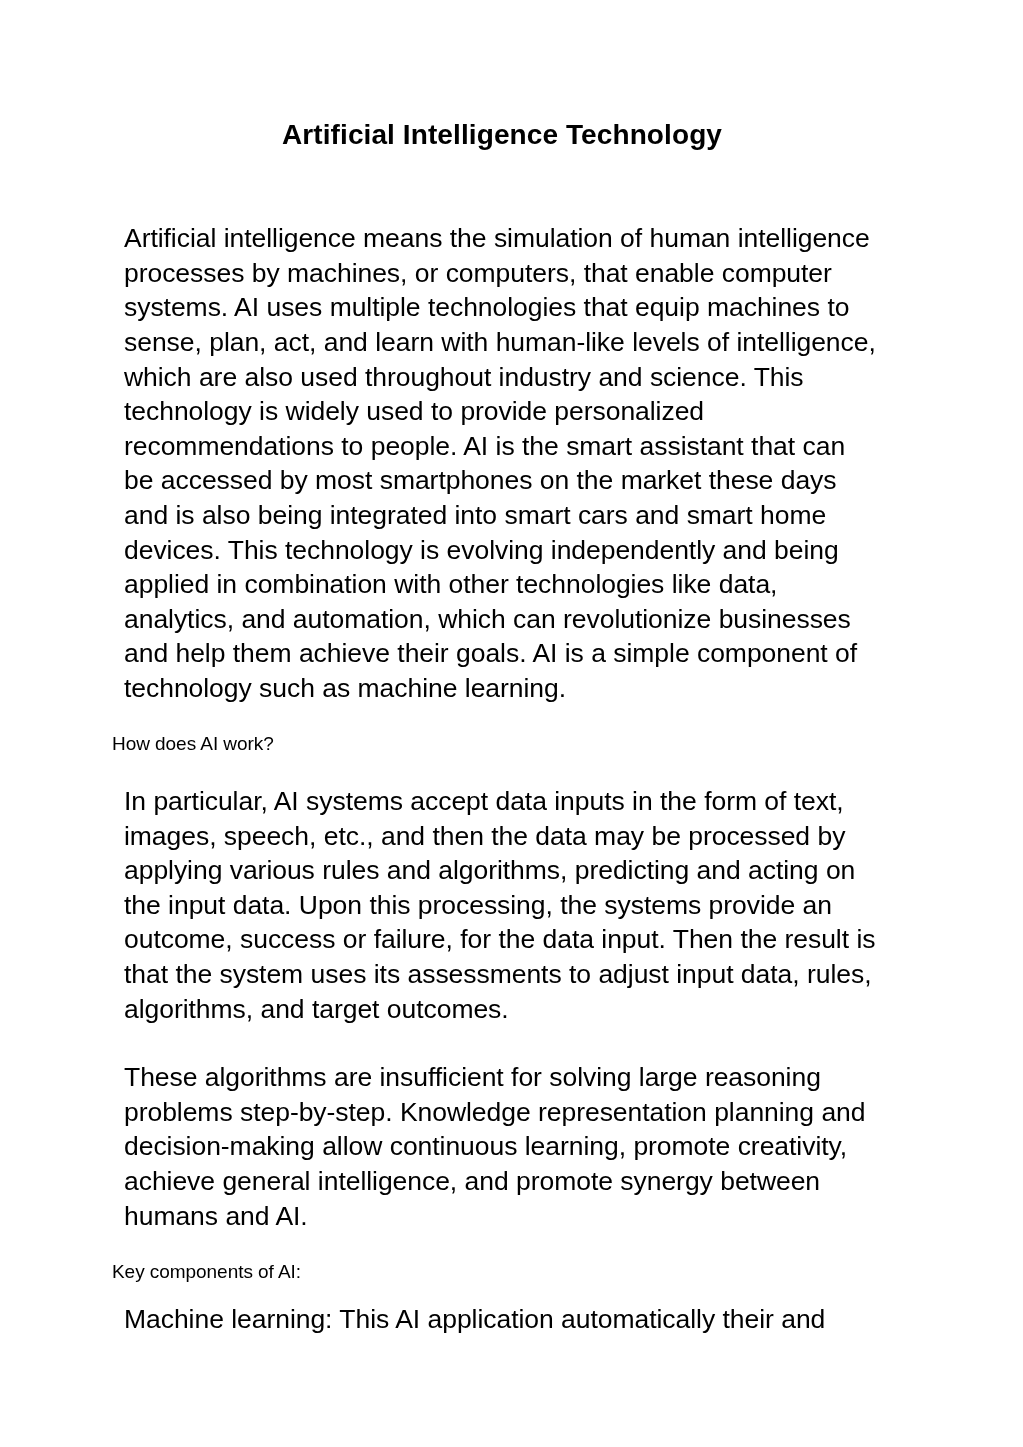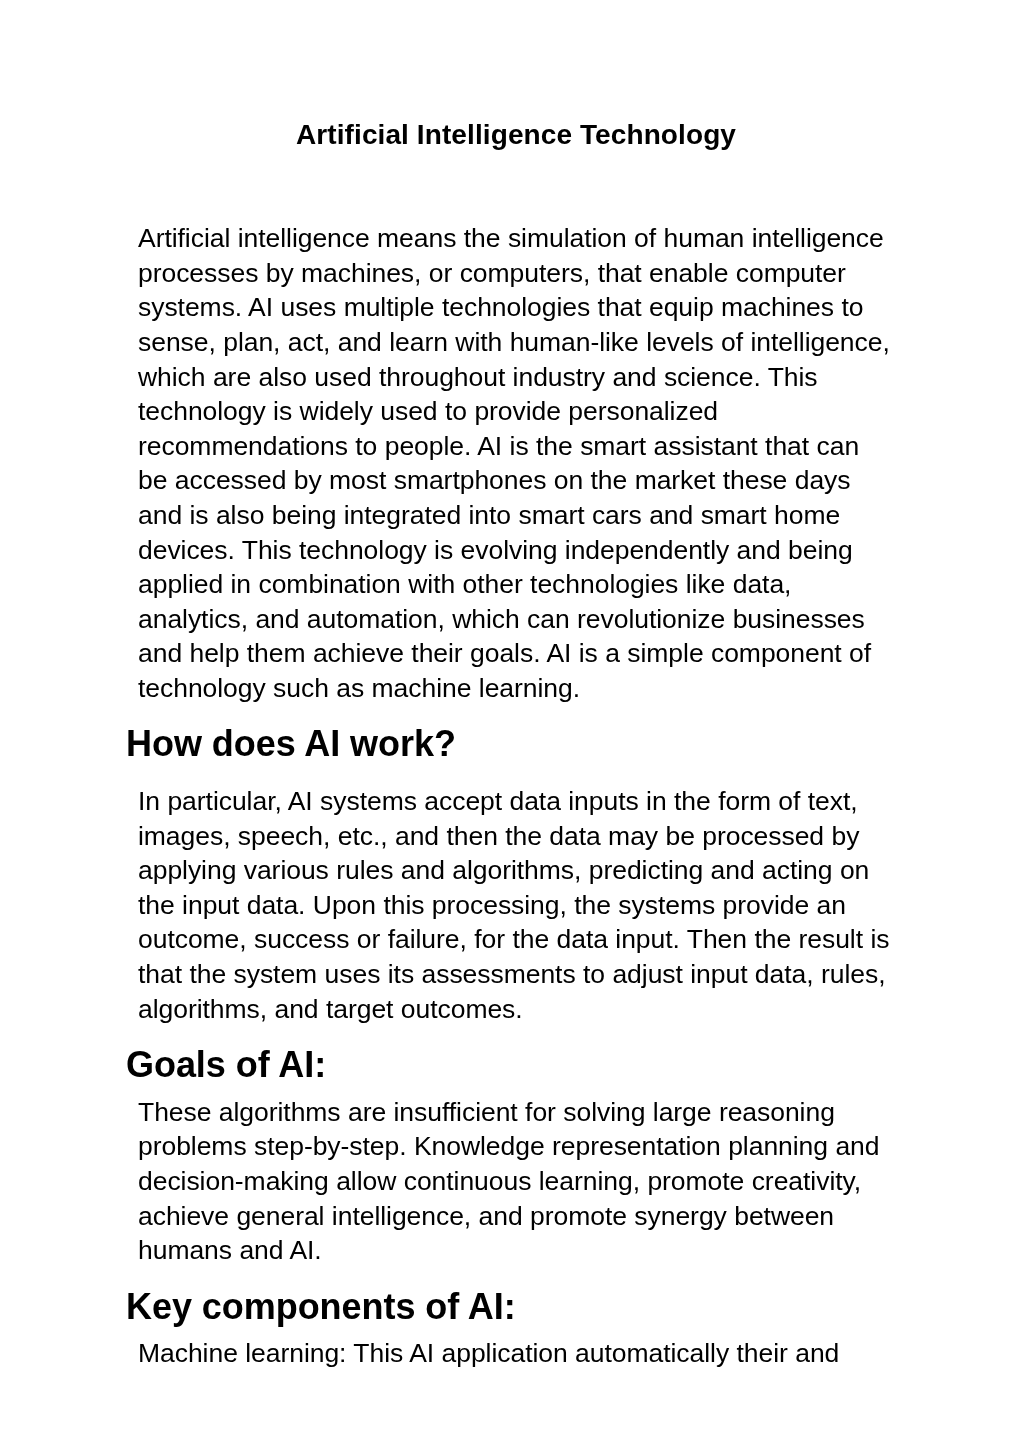--- a/index.html
+++ b/index.html
@@ -19,21 +19,21 @@
   .page {
     position: relative;
     width: 1023px;
     height: 1447px;
     background: #ffffff;
     box-sizing: border-box;
   }
 
   .content {
     position: absolute;
-    left: 126px;
+    left: 112px;
     top: 118px;
     width: 780px;
   }
 
   .doc-title {
     font-size: 28px;
     font-weight: bold;
     text-align: center;
     line-height: 1.22;
     letter-spacing: 0.1px;
@@ -46,22 +46,22 @@
     font-weight: normal;
     line-height: 34.6px;
     text-align: left;
     margin: 12px;
     padding: 0;
     letter-spacing: -0.05px;
     word-spacing: 0.1px;
   }
 
   .heading {
-    font-size: 36px;
-    font-weight: bold;
+    font-size: 19px;
+    font-weight: normal;
     line-height: 34.6px;
     margin: 0;
     padding: 0;
     letter-spacing: -0.05px;
   }
 
   
   .gap-title-body { height: 57px; }
   .gap-para       { height: 10px; }
 
@@ -84,21 +84,20 @@
     <div class="gap-para"></div>
 
     <h2 class="heading">How does AI work?</h2>
 
     <div class="gap-para"></div>
 
     <p class="para">In particular, AI systems accept data inputs in the form of text, images, speech, etc., and then the data may be processed by applying various rules and algorithms, predicting and acting on the input data. Upon this processing, the systems provide an outcome, success or failure, for the data input. Then the result is that the system uses its assessments to adjust input data, rules, algorithms, and target outcomes.</p>
 
     <div class="gap-para"></div>
 
-    <h2 class="heading">Goals of AI:</h2>
 
     <p class="para">These algorithms are insufficient for solving large reasoning problems step-by-step. Knowledge representation planning and decision-making allow continuous learning, promote creativity, achieve general intelligence, and promote synergy between humans and AI.</p>
 
     <div class="gap-para"></div>
 
     <h2 class="heading">Key components of AI:</h2>
 
     <p class="para"><span class="inline-strong">Machine learning:</span><span> This AI application automatically their and</span></p>
 
   </div>

